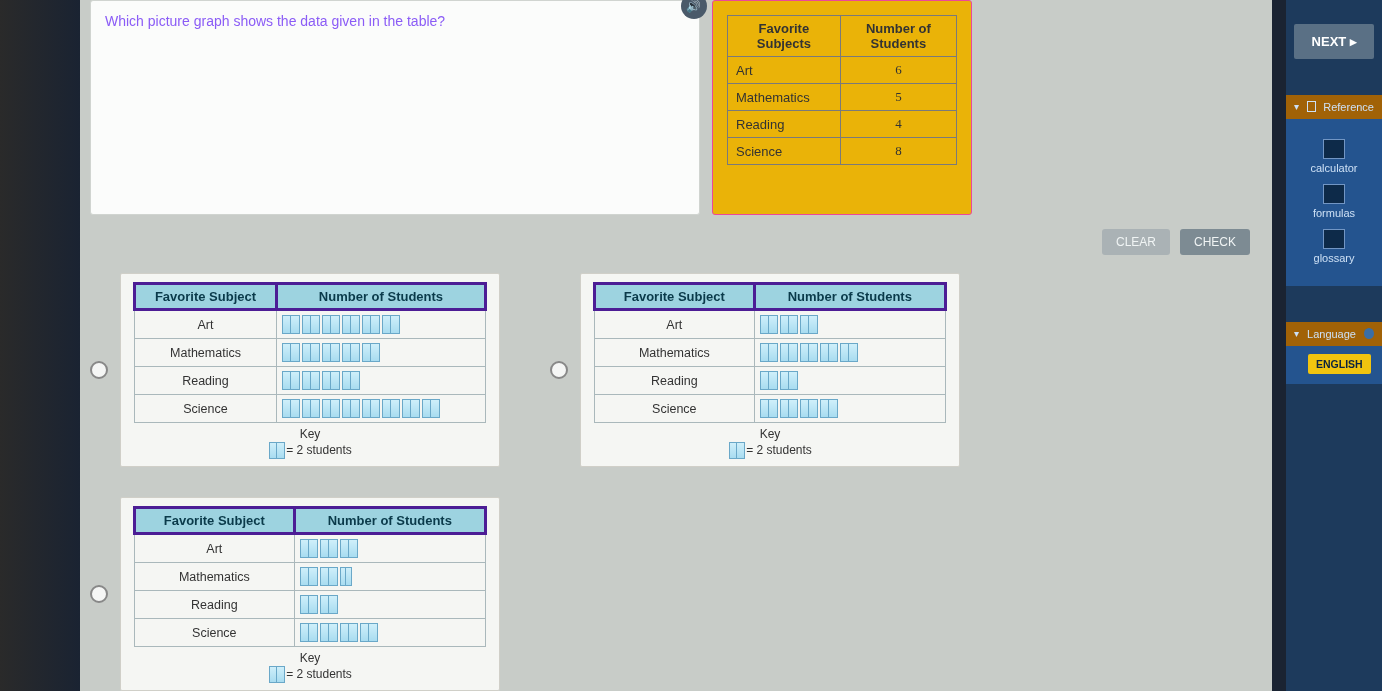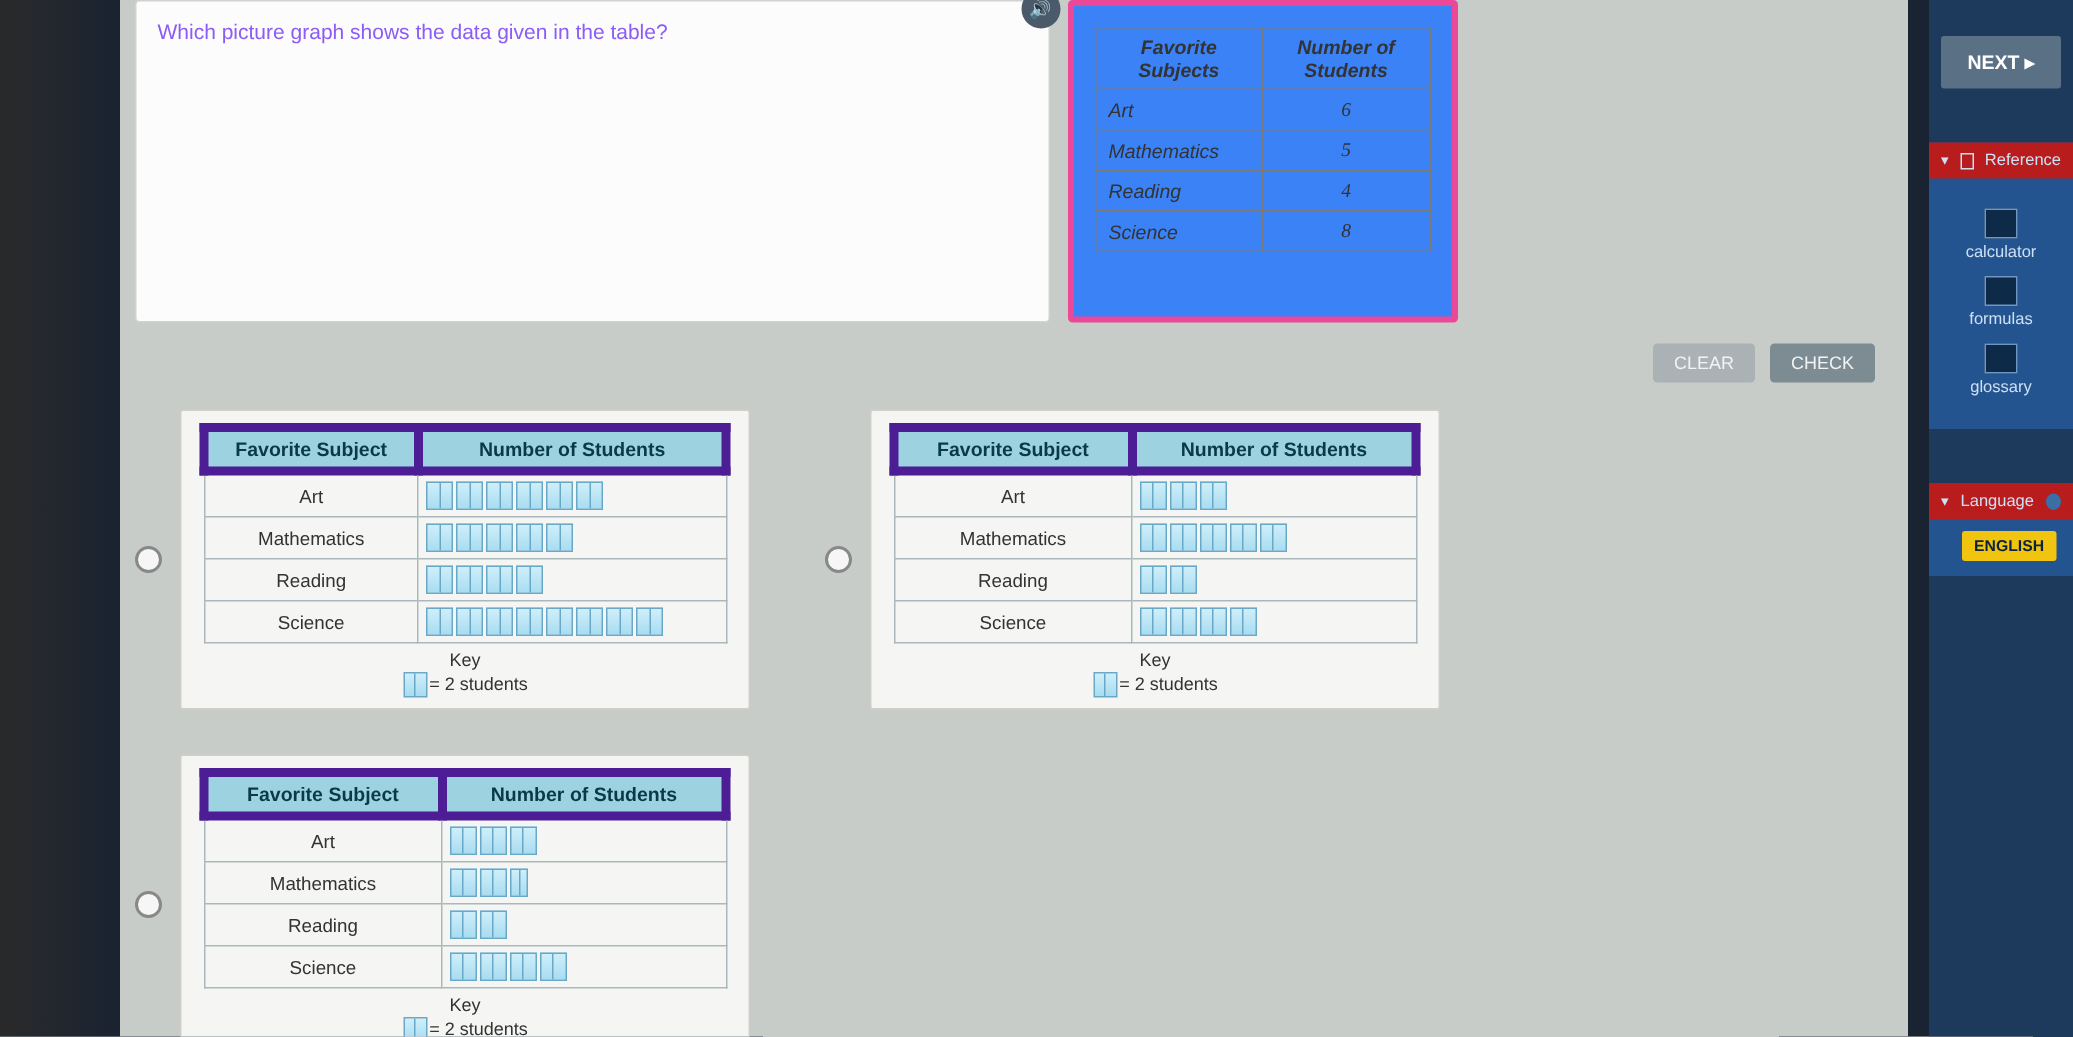--- a/index.html
+++ b/index.html
@@ -26,22 +26,22 @@
   width: 610px; height: 215px; padding: 12px 14px;
   position: relative;
 }
 .question-text { font-size: 14px; color: #8b5cf6; }
 .audio-icon {
   position: absolute; top: -8px; right: -8px;
   width: 26px; height: 26px; background: #4a5a6a; border-radius: 50%;
   display:flex; align-items:center; justify-content:center; color:#fff; font-size:12px;
 }
 .data-table-box {
-  background: #3b82f6; border: 4px solid #ec4899; border-radius: 3px;
-  width: 260px; height: 215px; padding: 14px; font-style: italic;
+  background: #eab308; border: 1px solid #ec4899; border-radius: 3px;
+  width: 260px; height: 215px; padding: 14px;
 }
 .data-table {
   width: 100%; border-collapse: collapse; font-size: 13px;
 }
 .data-table th, .data-table td {
   border: 1px solid #7a7a7a; padding: 5px 8px; text-align: left;
 }
 .data-table th { font-weight: bold; text-align: center; }
 .data-table td.num { text-align: center; font-family: 'Times New Roman', serif; }
 .controls {
@@ -61,21 +61,21 @@
 .radio-circle {
   width: 18px; height: 18px; border: 2px solid #888; border-radius:50%;
   background:#f5f6f5; flex: 0 0 auto; cursor:pointer;
 }
 .choice-card {
   background:#f5f6f3; border:1px solid #d0cfc8; border-radius:2px;
   padding: 8px 12px 6px; width: 380px;
 }
 .pg-table { width:100%; border-collapse: collapse; }
 .pg-table th {
-  background:#9dd3e0; color:#0a3a4a; font-weight:bold; border:6px solid #4c1d95;
+  background:#9dd3e0; color:#0a3a4a; font-weight:bold; border:3px solid #4c1d95;
   padding:4px 6px; font-size:13px; text-align:center;
 }
 .pg-table td {
   border:1px solid #aab8bb; padding:3px 6px; font-size:12.5px; text-align:center;
 }
 .pg-table td.icons { text-align:left; padding-left:4px; }
 .book-icon {
   display:inline-block; width:18px; height:19px;
   background: linear-gradient(#cfeffa,#a8dcf0);
   border:1px solid #6aa8c8; position:relative; margin:1px 1px; vertical-align:middle;
@@ -94,22 +94,22 @@
   background:#1d3a5c;
 }
 .next-btn {
   background:#5a7085; color:#fff; font-weight:bold; font-size:13px;
   padding:10px 0; text-align:center; margin:24px 8px 12px; border-radius:2px; cursor:pointer;
 }
 .panel {
   background:#24548f; color:#cde0f5; margin: 0 0 0 0;
 }
 .panel-head {
-  display:flex; align-items:center; gap:4px; font-size:11px; padding:6px 8px;
-  background:#b91c1c; cursor:pointer;margin-top:36px;
+  display:flex; align-items:flex-start; gap:4px; font-size:11px; padding:6px 8px;
+  background:#a16207; cursor:pointer;margin-top:36px;
 }
 .tri::before{ content:"▾"; margin-right:4px; font-size:10px; }
 .panel-body { text-align:center; padding:10px 4px 12px; }
 .panel-item { font-size:11px; color:#cde0f5; margin:10px 0; cursor:pointer; }
 .panel-item .mini-icon{
   display:block; width:22px; height:20px; margin:0 auto 3px; background:#0d2a49; border:1px solid #7296c4;
 }
 .lang-panel { margin-top:30px; }
 .eng-btn {
   background:#f1c40f; color:#0b2340; font-size:10.5px; font-weight:bold;

